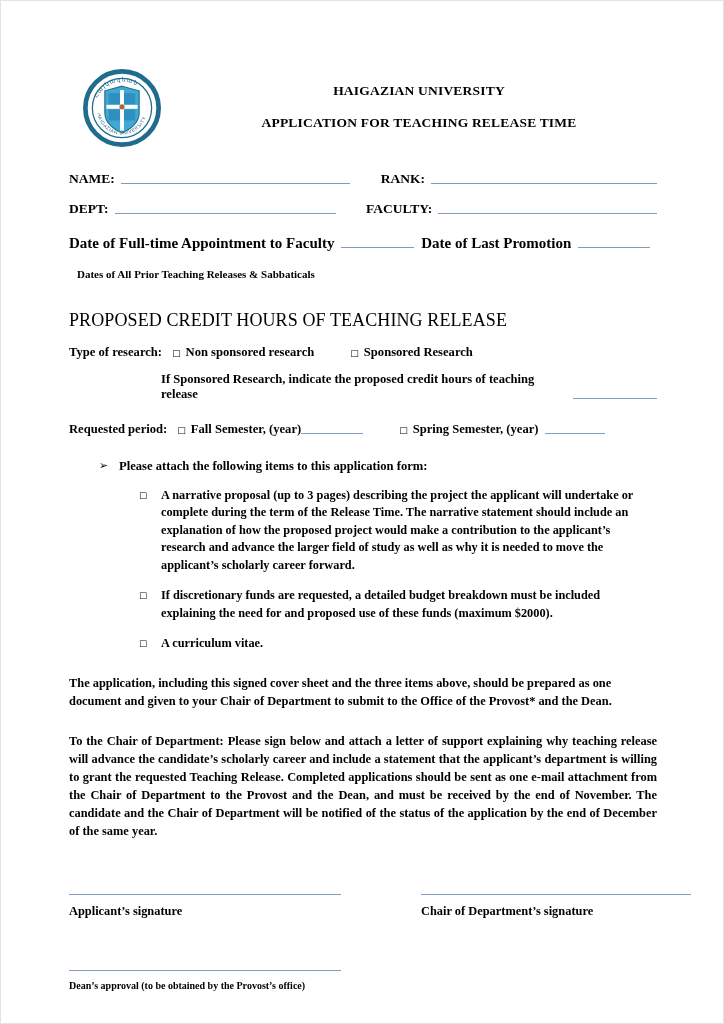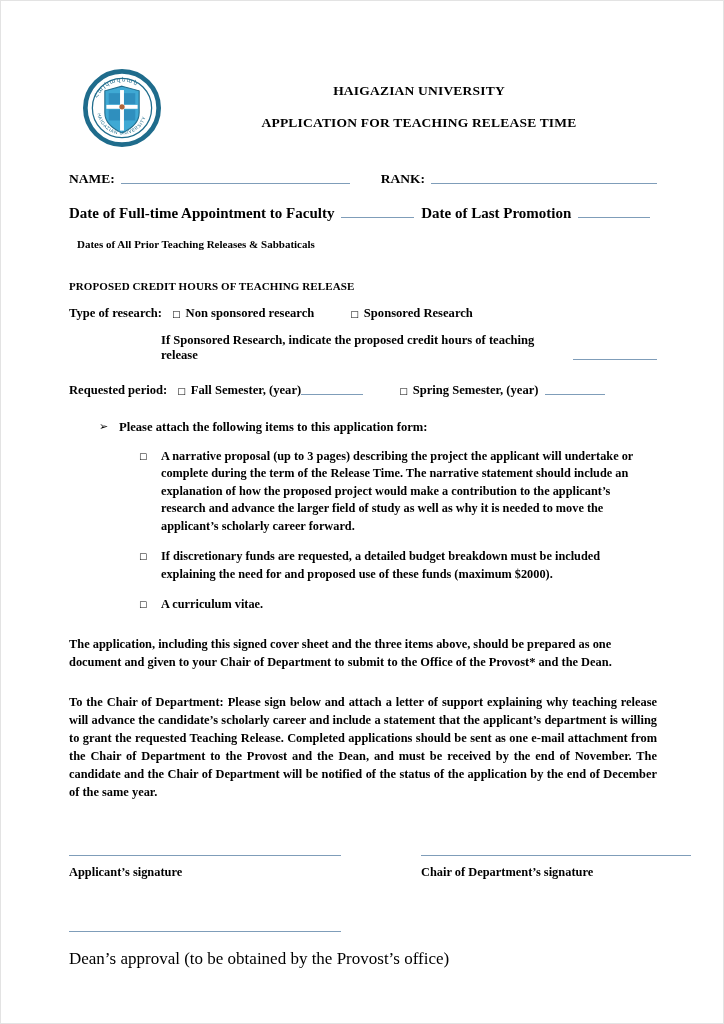--- a/index.html
+++ b/index.html
@@ -103,22 +103,22 @@
 
   .plain {
     font-size: 11px;
     font-weight: bold;
     margin-top: 16px;
     margin-left: 8px;
   }
 
   
   .section-head {
-    font-size: 11px;
-    font-weight: bold;
+    font-size: 18px;
+    font-weight: normal;
     margin-top: 30px;
     letter-spacing: 0.1px;
   }
 
   .row-inline {
     display: flex;
     align-items: flex-end;
     font-size: 12.6px;
     font-weight: bold;
     margin-top: 14px;
@@ -206,23 +206,23 @@
     font-weight: bold;
   }
 
   .dean-block { margin-top: 50px; }
   .dean-rule {
     width: 272px;
     border-bottom: 1.6px solid #7f9db9;
     height: 1px;
   }
   .dean-label {
-    margin-top: 17px;
-    font-size: 17px;
-    font-weight: normal;
+    margin-top: 9px;
+    font-size: 10px;
+    font-weight: bold;
   }
 </style>
 </head>
 <body>
 
 <div class="page">
   <div class="content">
 
     <div class="header">
       <div class="logo">
@@ -255,20 +255,27 @@
 
 
     <div class="field-row">
       <span class="field-label">NAME:</span>
       <span class="rule w-name"></span>
       <span class="gap-mid"></span>
       <span class="field-label">RANK:</span>
       <span class="rule w-rank"></span>
     </div>
 
+    <div class="field-row">
+      <span class="field-label">DEPT:</span>
+      <span class="rule w-dept"></span>
+      <span class="gap-mid"></span>
+      <span class="field-label">FACULTY:</span>
+      <span class="rule w-fac"></span>
+    </div>
 
     <div class="line-row">
       <span class="txt">Date of Full-time Appointment to Faculty</span>
       <span class="dash-rule w-appt"></span>
       <span class="txt">Date of Last Promotion</span>
       <span class="dash-rule w-prom"></span>
     </div>
 
     <div class="plain">Dates of All Prior Teaching Releases &amp; Sabbaticals</div>
 

